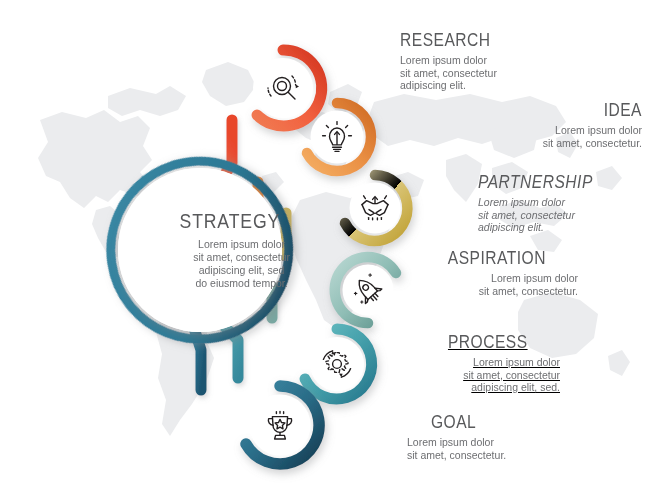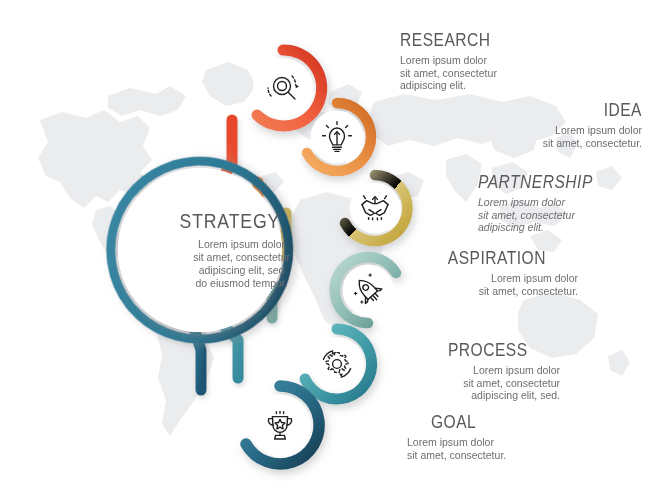--- a/index.html
+++ b/index.html
@@ -335,21 +335,21 @@
 sit amet, consectetur
 adipiscing elit.</div>
   </div>
 
   <div class="txtblock ta-r" style="left:400px;top:248px;width:178px;">
     <div class="ttl l">ASPIRATION</div>
     <div class="body ta-r">Lorem ipsum dolor
 sit amet, consectetur.</div>
   </div>
 
-  <div class="txtblock ta-r" style="left:380px;top:340px;width:180px;">
+  <div class="txtblock ta-r" style="left:380px;top:332px;width:180px;text-decoration:underline;">
     <div class="ttl l">PROCESS</div>
     <div class="body ta-r">Lorem ipsum dolor
 sit amet, consectetur
 adipiscing elit, sed.</div>
   </div>
 
   <div class="txtblock ta-l" style="left:407px;top:412px;width:200px;">
     <div class="ttl l" style="margin-left:24px;">GOAL</div>
     <div class="body ta-l">Lorem ipsum dolor
 sit amet, consectetur.</div>

